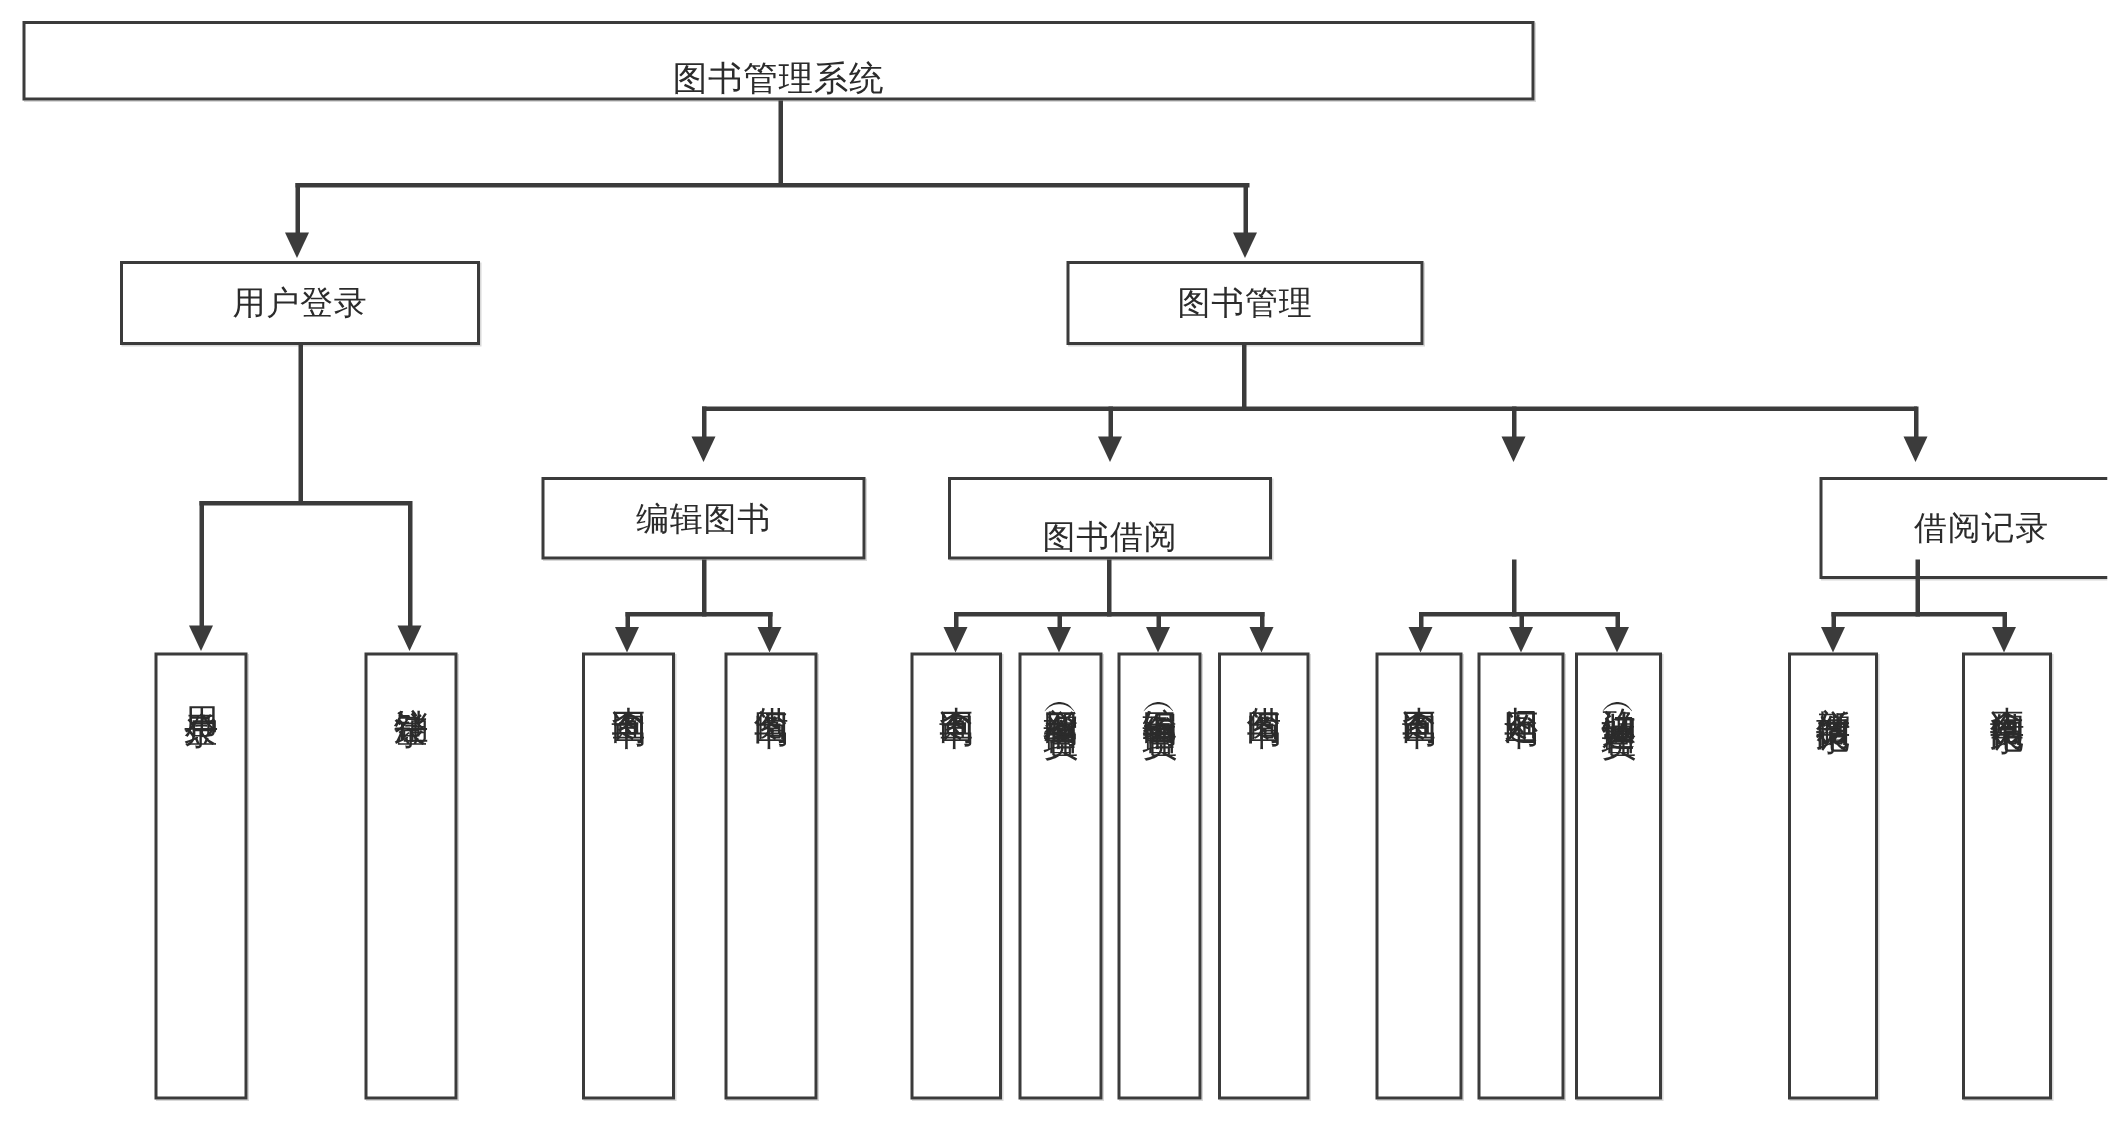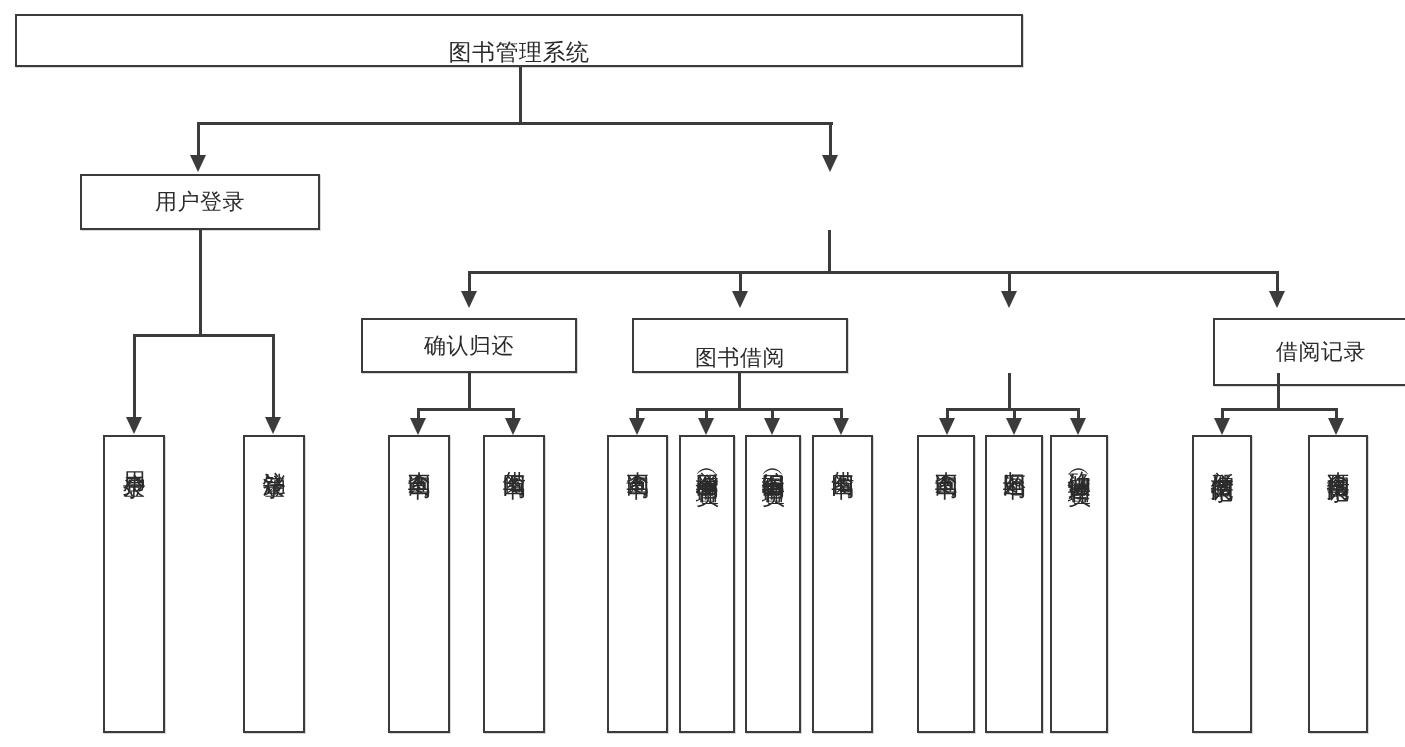--- a/index.html
+++ b/index.html
@@ -94,20 +94,23 @@
 
   <div class="edge v" style="left:519px; top:67px; width:3px; height:57px;"></div>
   <div class="edge h" style="left:197px; top:122px; width:636px; height:3px;"></div>
   <div class="edge v" style="left:197px; top:122px; width:3px; height:35px;"></div>
   <div class="edge v" style="left:829px; top:122px; width:3px; height:35px;"></div>
   <div class="arrow" style="left:190px; top:155px;"></div>
   <div class="arrow" style="left:822px; top:155px;"></div>
 
   <div class="node horiz" style="left:80px; top:174px; width:240px; height:56px;">
     <span class="label">用户登录</span>
+  </div>
+  <div class="node horiz" style="left:711px; top:174px; width:238px; height:56px;">
+    <span class="label">图书管理</span>
   </div>
 
   <div class="edge v" style="left:199px; top:230px; width:3px; height:106px;"></div>
   <div class="edge h" style="left:133px; top:334px; width:141px; height:3px;"></div>
   <div class="edge v" style="left:133px; top:334px; width:3px; height:85px;"></div>
   <div class="edge v" style="left:272px; top:334px; width:3px; height:85px;"></div>
   <div class="arrow" style="left:126px; top:417px;"></div>
   <div class="arrow" style="left:265px; top:417px;"></div>
 
   <div class="edge v" style="left:828px; top:230px; width:3px; height:43px;"></div>
@@ -115,21 +118,21 @@
   <div class="edge v" style="left:468px; top:271px; width:3px; height:22px;"></div>
   <div class="edge v" style="left:739px; top:271px; width:3px; height:22px;"></div>
   <div class="edge v" style="left:1008px; top:271px; width:3px; height:22px;"></div>
   <div class="edge v" style="left:1276px; top:271px; width:3px; height:22px;"></div>
   <div class="arrow" style="left:461px; top:291px;"></div>
   <div class="arrow" style="left:732px; top:291px;"></div>
   <div class="arrow" style="left:1001px; top:291px;"></div>
   <div class="arrow" style="left:1269px; top:291px;"></div>
 
   <div class="node horiz" style="left:361px; top:318px; width:216px; height:55px;">
-    <span class="label">确认归还</span>
+    <span class="label">编辑图书</span>
   </div>
   <div class="node horiz" style="left:632px; top:318px; width:216px; height:55px;align-items:flex-end;">
     <span class="label">图书借阅</span>
   </div>
   <div class="node horiz" style="left:1172px; top:318px; width:216px; height:68px;margin-left:41px;">
     <span class="label">借阅记录</span>
   </div>
 
   <div class="edge v" style="left:468px; top:373px; width:3px; height:38px;"></div>
   <div class="edge h" style="left:417px; top:408px; width:98px; height:3px;"></div>

